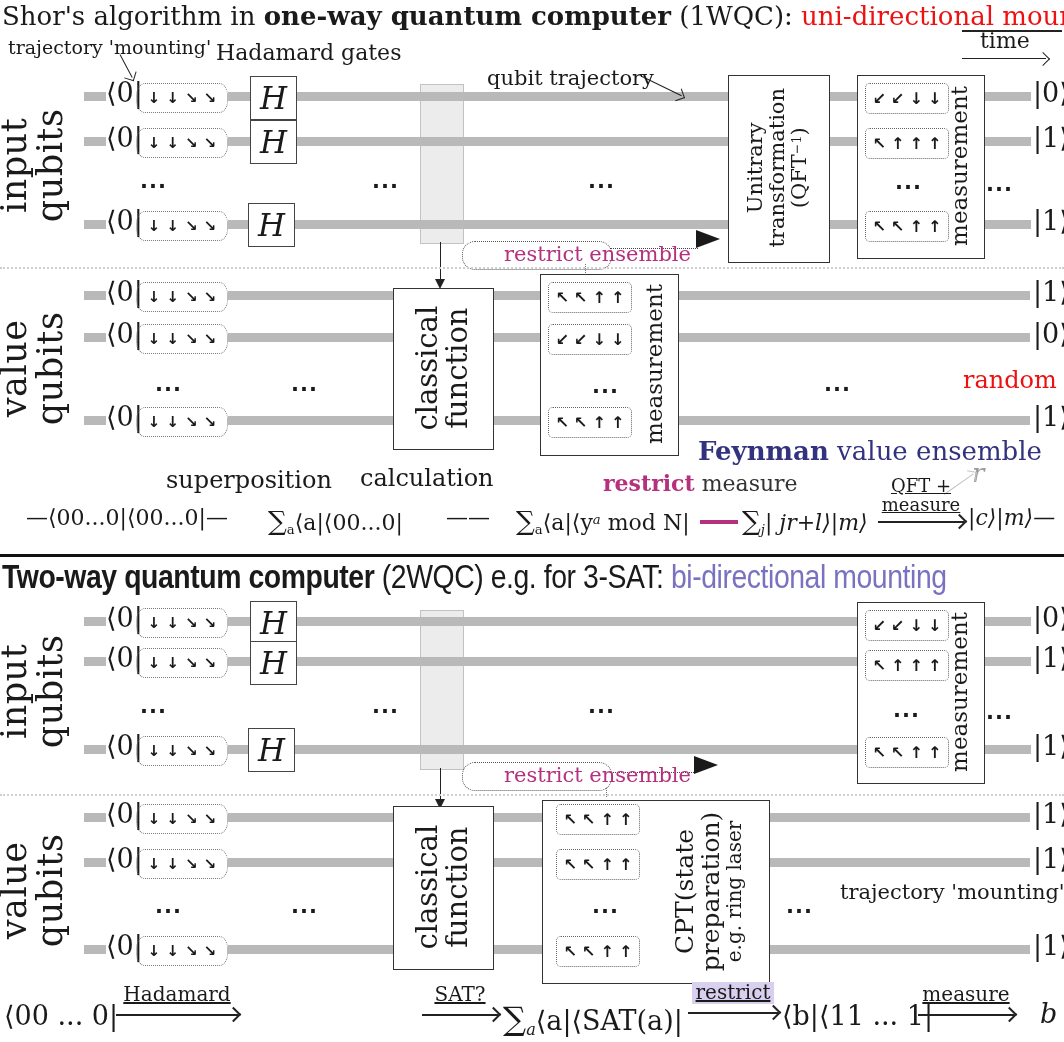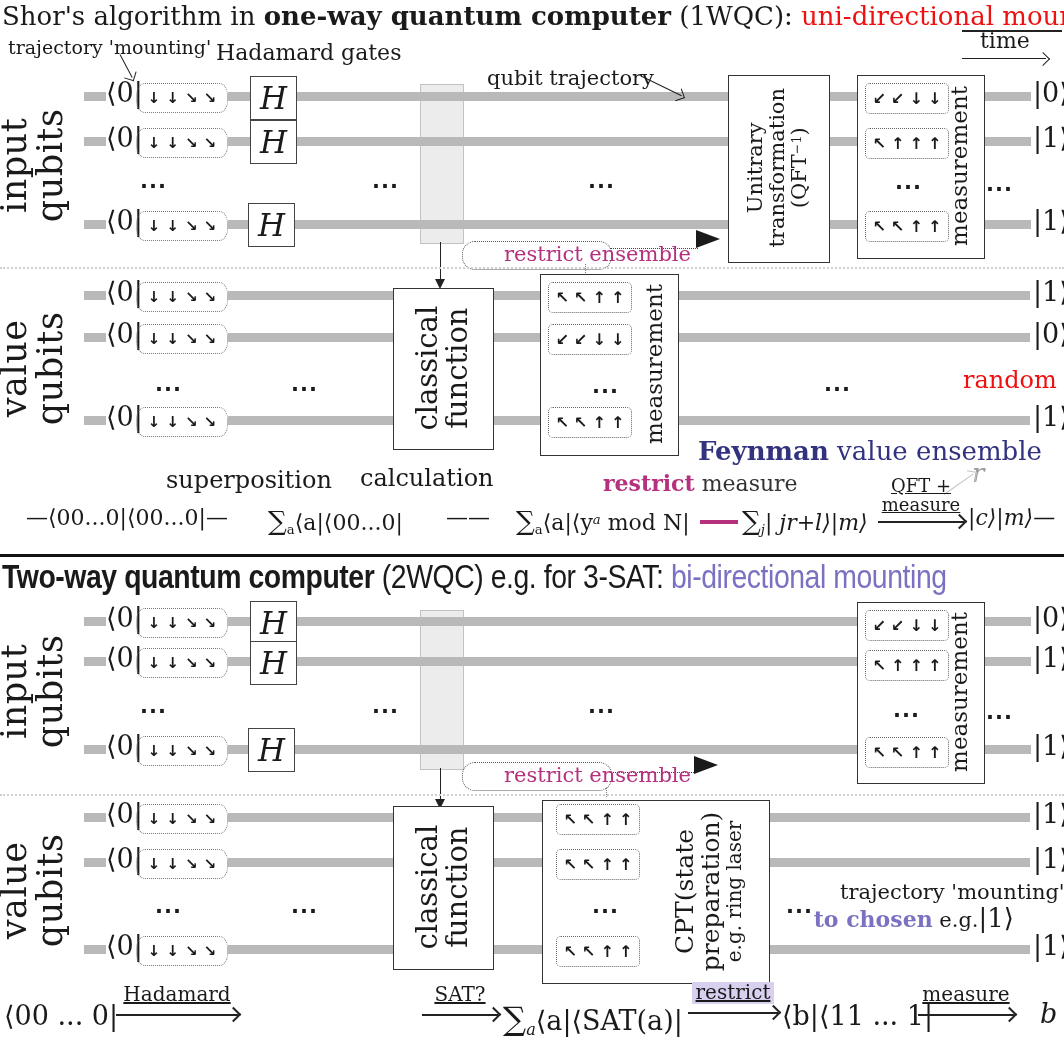--- a/index.html
+++ b/index.html
@@ -307,23 +307,20 @@
       <div style="font-size:25px;">CPT(state</div>
       <div style="font-size:25px;">preparation)</div>
       <div style="font-size:20px;">e.g. ring laser</div>
     </div>
   </div>
 
   <div class="k" style="left:1033px;top:800px;">|1⟩</div>
   <div class="k" style="left:1033px;top:845px;">|1⟩</div>
   <div class="d" style="left:786px;top:896px;">...</div>
   <div class="lbl" style="left:840px;top:880px;width:208px;text-align:right;font-size:21px;">trajectory 'mounting'</div>
-  <div class="lbl" style="left:790px;top:903px;width:224px;text-align:right;font-size:21px;">
-    <b style="color:var(--accent_purple);font-size:22px;">to chosen</b><span> e.g.</span><span style="font-size:26px;">|1⟩</span>
-  </div>
   <div class="k" style="left:1033px;top:932px;">|1⟩</div>
 
   <div class="f2" style="left:4px;top:1000px;">⟨00 ... 0|</div>
   <div class="farrow" style="left:116px;top:984px;width:122px;">
     <span class="fl" style="font-size:20px;">Hadamard</span>
     <div class="aline" style="margin-top:8px;"></div>
   </div>
   <div class="farrow" style="left:422px;top:984px;width:76px;">
     <span class="fl" style="font-size:20px;">SAT?</span>
     <div class="aline" style="margin-top:8px;"></div>

